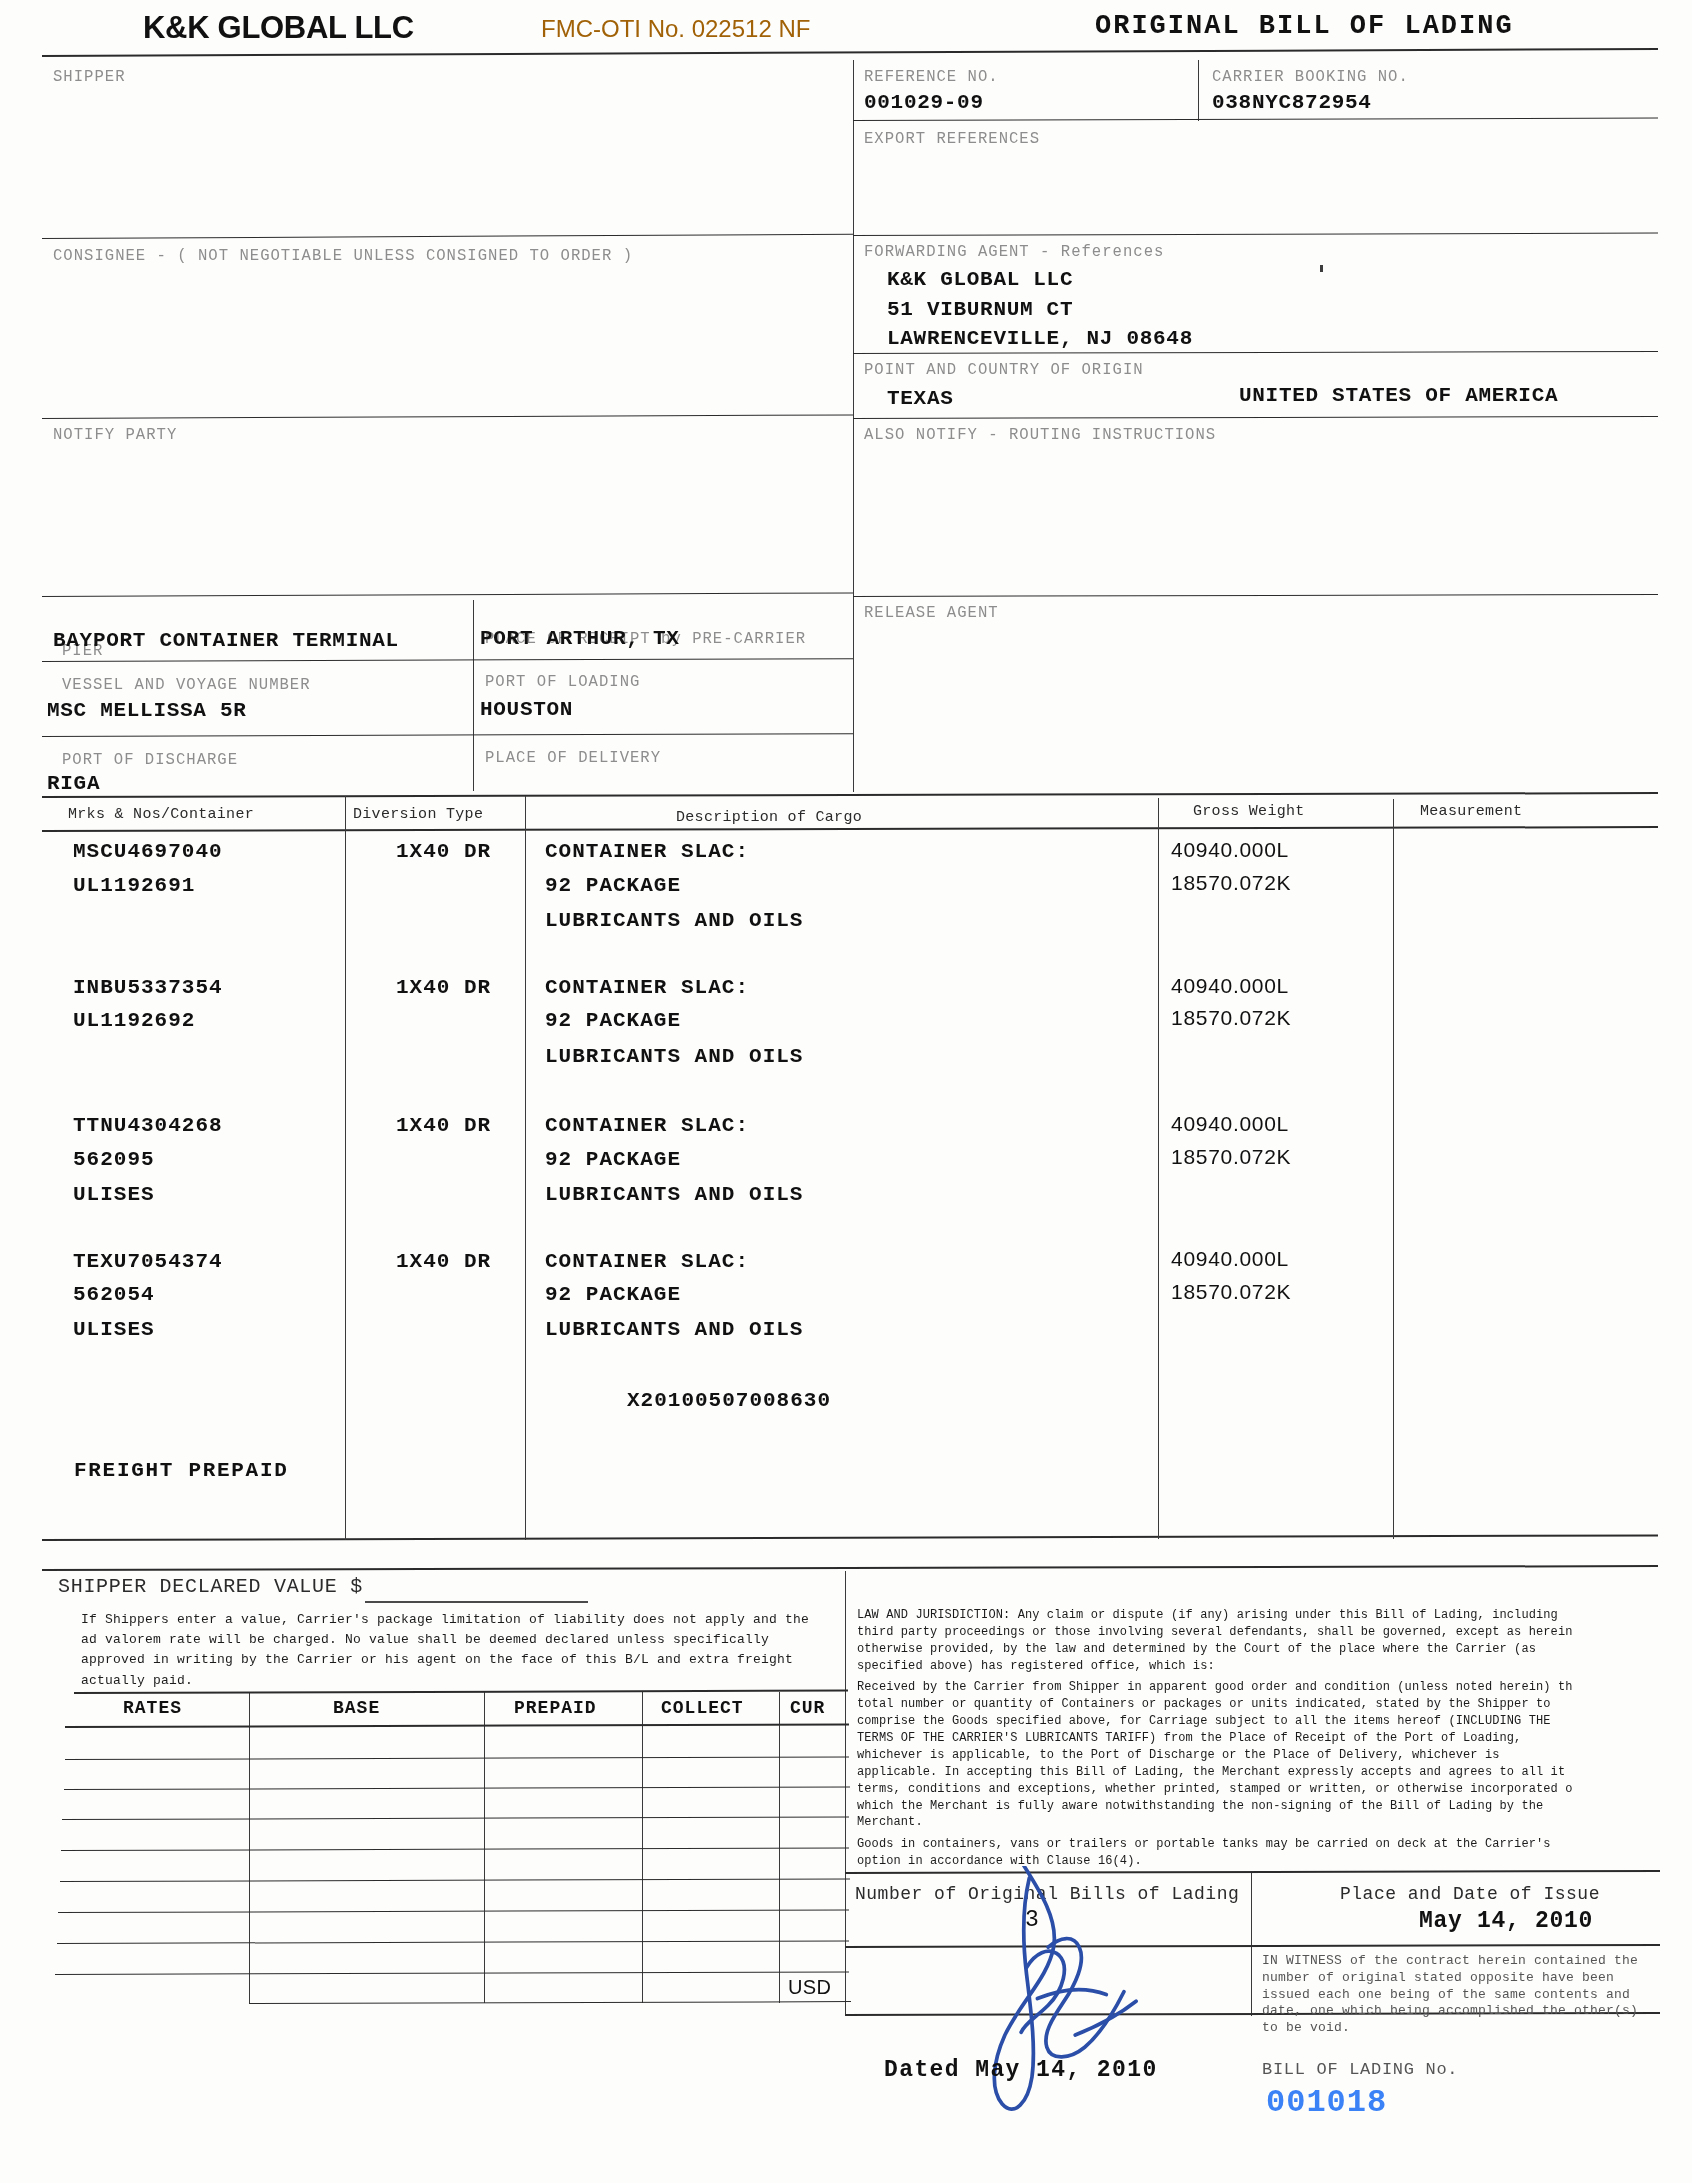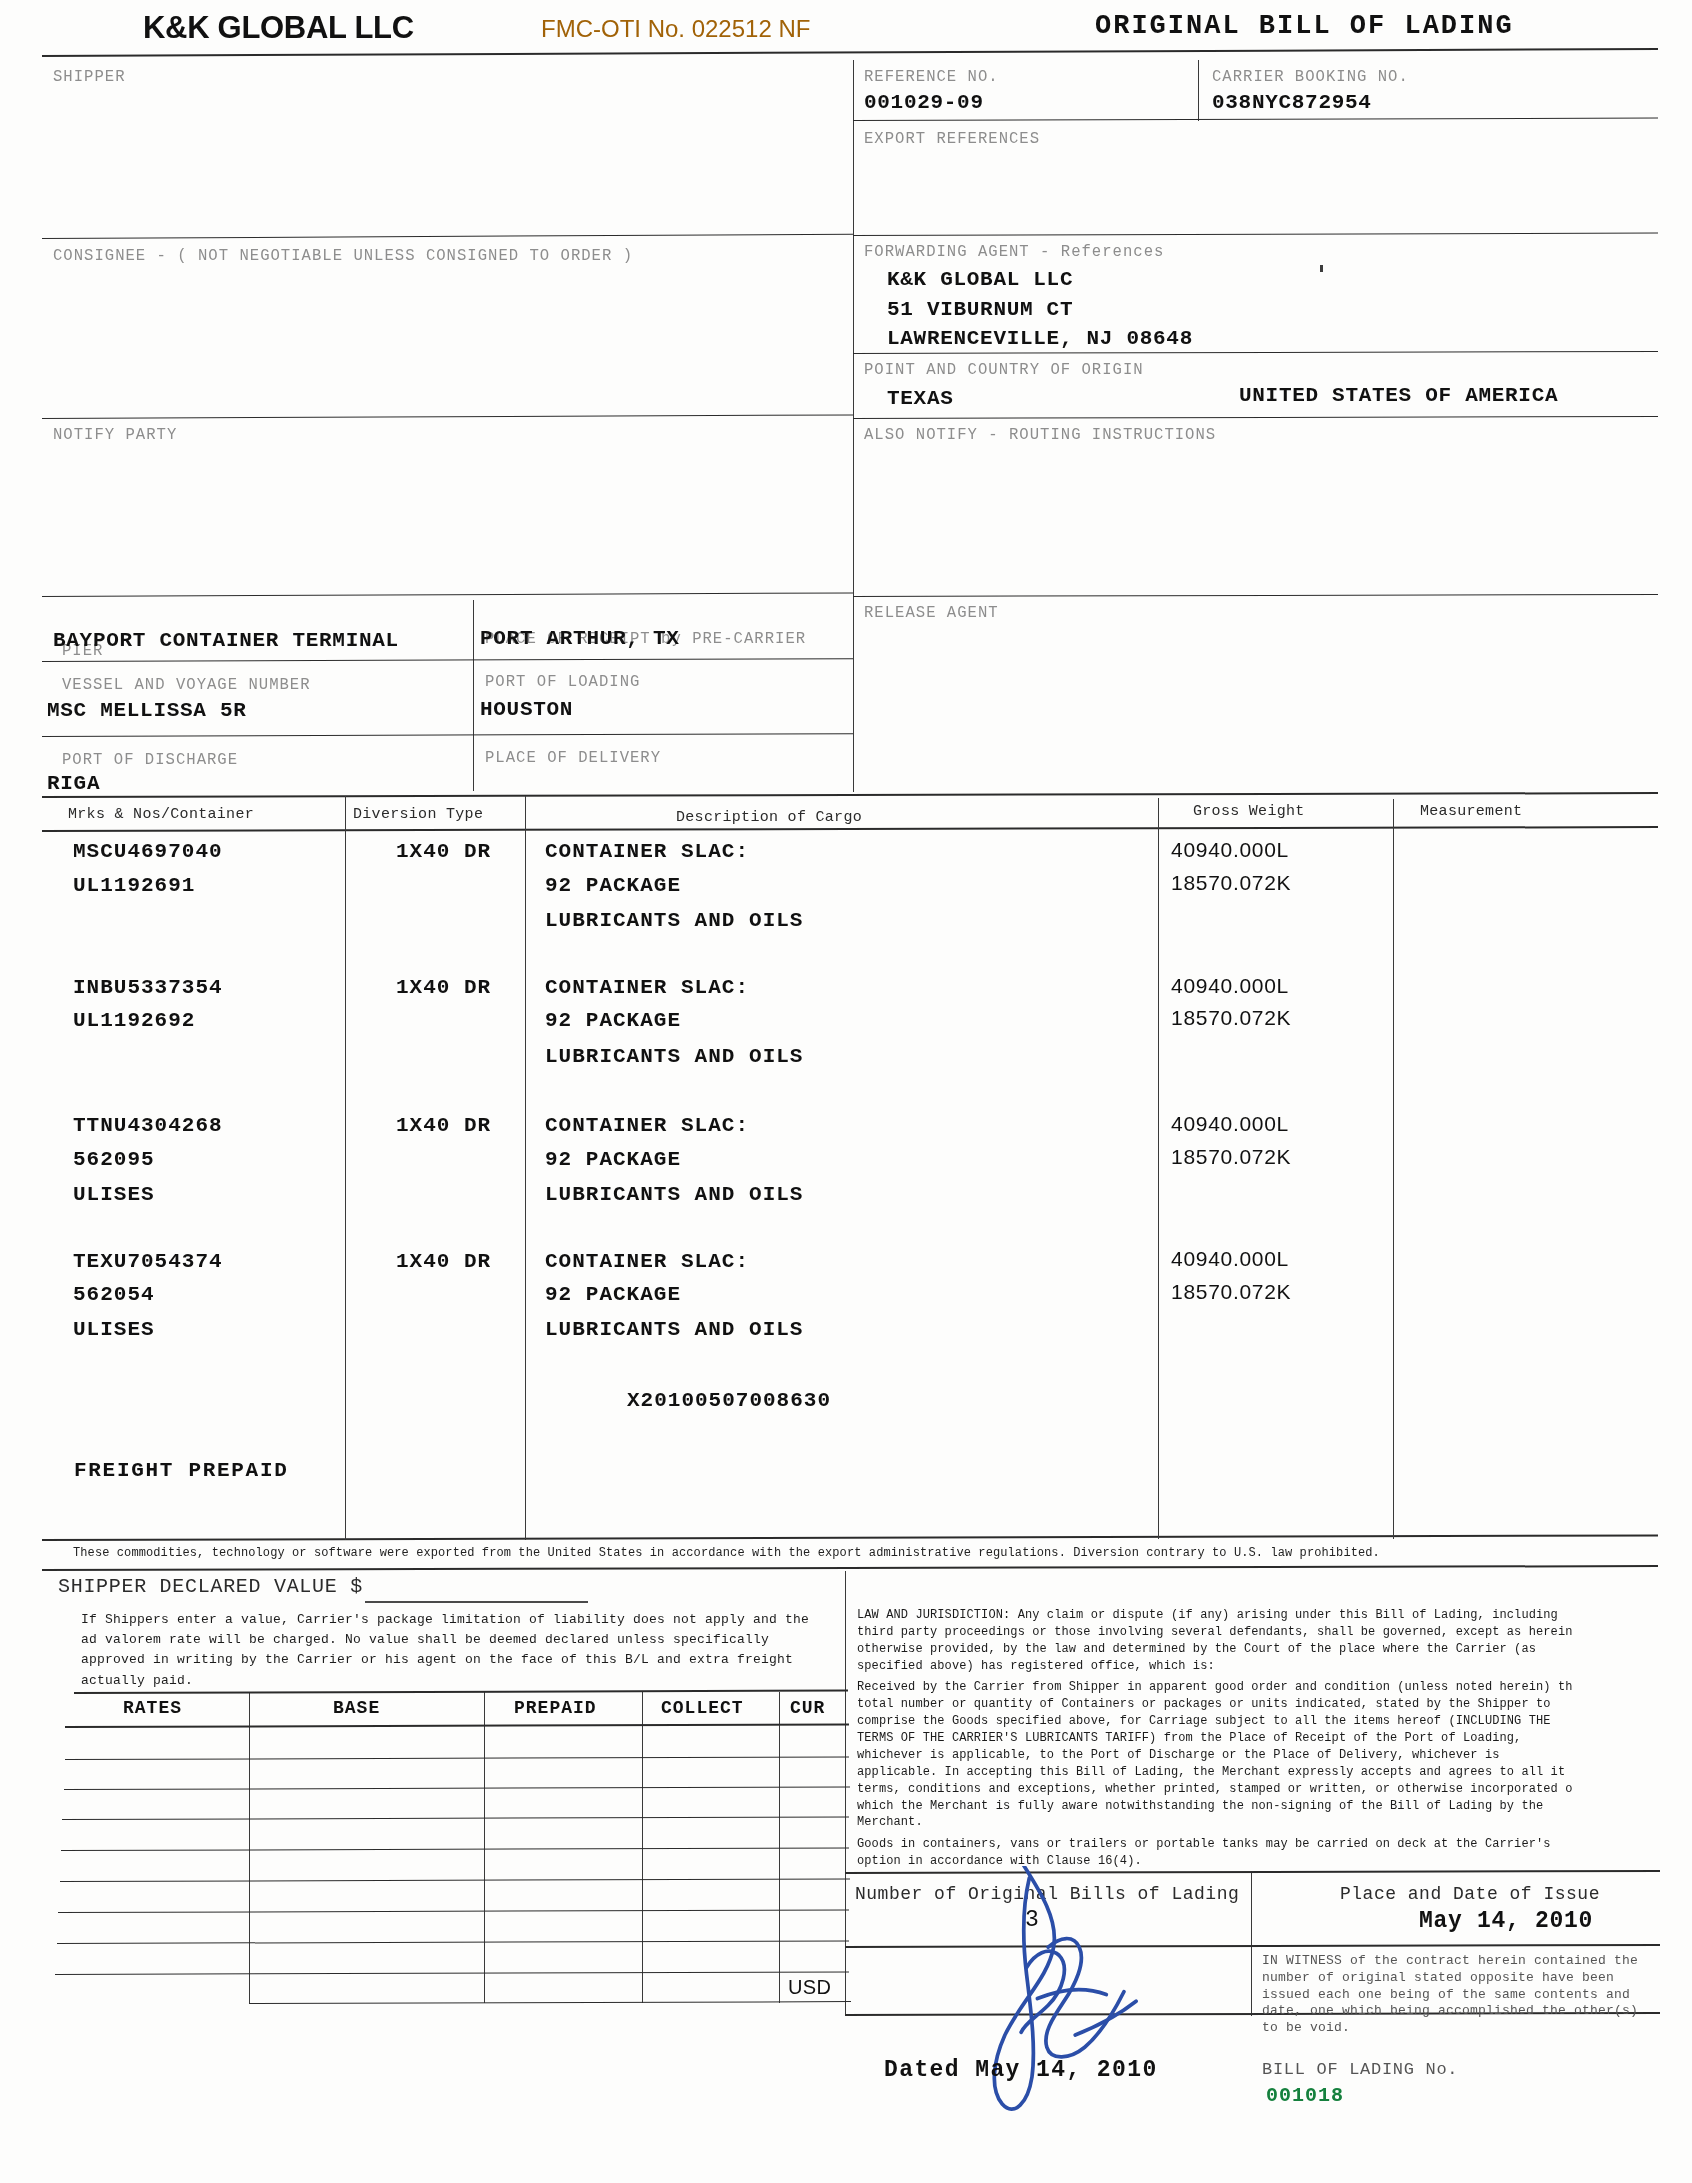--- a/index.html
+++ b/index.html
@@ -270,21 +270,20 @@
     <div class="abs cargo-txt" style="left:545px; top:1283px;">92 PACKAGE</div>
     <div class="abs cargo-txt" style="left:545px; top:1318px;">LUBRICANTS AND OILS</div>
     <div class="abs wt-txt" style="left:1171px; top:1247px;">40940.000L</div>
     <div class="abs wt-txt" style="left:1171px; top:1280px;">18570.072K</div>
     <div class="abs wt-txt" style="left:1413px; top:1247px;"></div>
   </div>
 
   <div class="abs cargo-txt" style="left:627px; top:1389px;">X20100507008630</div>
   <div class="abs cargo-txt" style="left:74px; top:1459px; letter-spacing:1.7px;">FREIGHT PREPAID</div>
 
-  <div class="abs fine" style="left:73px; top:1546px; font-size:12px;">These commodities, technology or software were exported from the United States in accordance with the export administrative regulations.  Diversion contrary to U.S. law prohibited.</div>
   <div class="rule" style="left:42px; top:1569px; width:1616px; height:2px; transform: rotate(-0.14deg); transform-origin:left center;"></div>
 
   <div class="abs" style="left:58px; top:1575px; font-family:'Liberation Mono',monospace; font-size:20px; letter-spacing:0.7px; color:#2b2b2b; white-space:nowrap;">SHIPPER DECLARED VALUE $</div>
 
   <div class="rule" style="left:365px; top:1601px; width:223px; height:2px; background:#4a4a4a;"></div>
   <div class="abs val val-md" style="left:376px; top:1579px;"></div>
 
   <div class="abs fine2" style="left:81px; top:1612px;">If Shippers enter a value, Carrier's package limitation of liability does not apply and the</div>
   <div class="abs fine2" style="left:81px; top:1632px;">ad valorem rate will be charged.  No value shall be deemed declared unless specifically</div>
   <div class="abs fine2" style="left:81px; top:1652px;">approved in writing by the Carrier or his agent on the face of this B/L and extra freight</div>
@@ -358,16 +357,16 @@
       <path d="M 118 -10 C 150 40, 175 80, 168 120 C 160 165, 120 200, 96 250 C 78 290, 74 330, 92 352 C 110 372, 130 350, 136 312 C 142 268, 134 210, 128 160 C 122 110, 122 60, 132 18"></path>
       <path d="M 128 150 C 140 130, 160 118, 176 132 C 192 148, 182 184, 160 206 C 142 224, 126 232, 120 246"></path>
       <path d="M 160 120 C 178 104, 198 102, 206 120 C 216 142, 200 176, 182 202 C 166 226, 152 248, 158 268 C 164 288, 192 286, 214 268 C 240 246, 258 214, 272 186"></path>
       <path d="M 144 196 C 178 182, 214 178, 246 190"></path>
       <path d="M 200 250 C 230 238, 262 222, 290 200"></path>
     </g>
   </svg>
 
   <div class="abs dated" style="left:884px; top:2057px;">Dated  May 14, 2010</div>
   <div class="abs" style="left:1262px; top:2060px; font-family:'Liberation Mono',monospace; font-size:17px; color:#555; letter-spacing:0.7px; white-space:nowrap;">BILL OF LADING No.</div>
-  <div class="abs" style="left:1266px; top:2084px; font-family:'Liberation Mono',monospace; font-size:20px; font-weight:bold; color:#15803d; letter-spacing:1px; white-space:nowrap;">001018</div>
+  <div class="abs" style="left:1266px; top:2084px; font-family:'Liberation Mono',monospace; font-size:32px; font-weight:bold; color:#3b82f6; letter-spacing:1px; white-space:nowrap;">001018</div>
 
 </div>
 
 
 </body></html>

